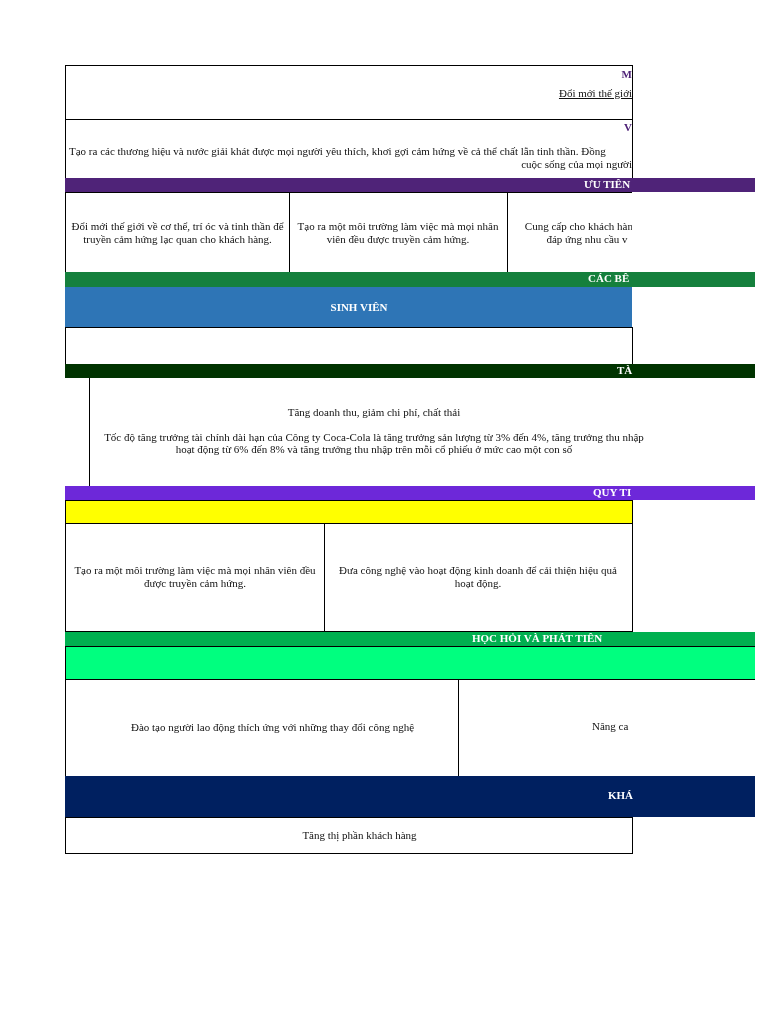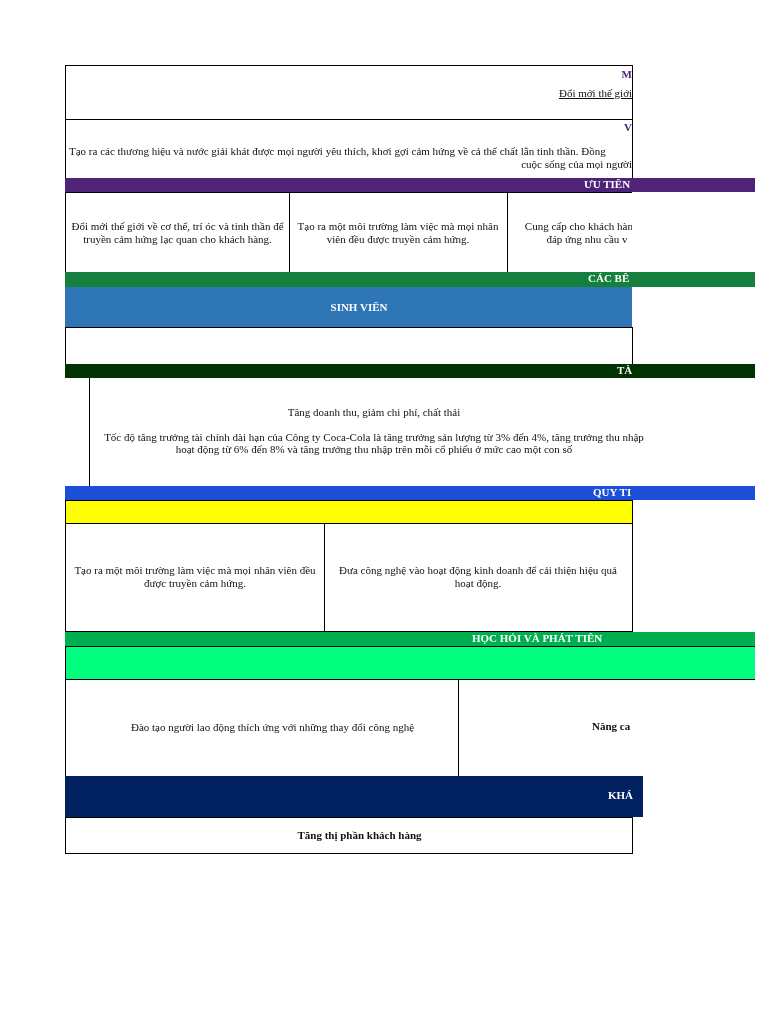--- a/index.html
+++ b/index.html
@@ -43,34 +43,34 @@
 <div class="abs bl bt br" style="left:65px; top:327px; width:568px; height:37px;"></div>
 
 <div class="abs band" style="left:65px; top:364px; width:690px; height:14px; background:#003300;">
   <span class="abs" style="left:552px; top:0px;">TÀ</span>
 </div>
 <div class="abs bl" style="left:65px; top:378px; width:568px; height:108px;margin-left:24px;">
   <div class="abs" style="left:0; width:568px; top:28px; text-align:center; line-height:13px;">Tăng doanh thu, giảm chi phí, chất thải</div>
   <div class="abs" style="left:6px; width:556px; top:53px; text-align:center; line-height:12px;">Tốc độ tăng trưởng tài chính dài hạn của Công ty Coca-Cola là tăng trưởng sản lượng từ 3% đến 4%, tăng trưởng thu nhập hoạt động từ 6% đến 8% và tăng trưởng thu nhập trên mỗi cổ phiếu ở mức cao một con số</div>
 </div>
 
-<div class="abs band" style="left:65px; top:486px; width:690px; height:14px; background:#1d4ed8;">
+<div class="abs band" style="left:65px; top:486px; width:690px; height:14px; background:#6d28d9;">
   <span class="abs" style="left:528px; top:0px;">QUY TI</span>
 </div>
 <div class="abs bl bt bb br" style="left:65px; top:500px; width:260px; height:24px; background:#ffff00;"></div>
 <div class="abs bt bb br" style="left:324px; top:500px; width:309px; height:24px; background:#ffff00;"></div>
 <div class="abs cell bl bb br" style="left:65px; top:523px; width:260px; height:109px; padding:0 1px;">Tạo ra một môi trường làm việc mà mọi nhân viên đều được truyền cảm hứng.</div>
 <div class="abs cell bb br" style="left:324px; top:523px; width:309px; height:109px; padding:16px 8px;">Đưa công nghệ vào hoạt động kinh doanh để cải thiện hiệu quả hoạt động.</div>
 
 <div class="abs band" style="left:65px; top:632px; width:690px; height:14px; background:#00b050;">
   <span class="abs" style="left:407px; top:0px;">HỌC HỎI VÀ PHÁT TIÊN</span>
 </div>
 <div class="abs bl bt bb br" style="left:65px; top:646px; width:394px; height:34px; background:#00ff7f;"></div>
 <div class="abs bt bb" style="left:458px; top:646px; width:297px; height:34px; background:#00ff7f;"></div>
 <div class="abs cell bl br" style="left:65px; top:679px; width:394px; height:97px;">Đào tạo người lao động thích ứng với những thay đổi công nghệ</div>
 <div class="abs" style="left:458px; top:679px; width:174px; height:97px; overflow:hidden;">
-  <div class="abs" style="left:134px; top:41px; white-space:nowrap;font-weight:bold;">Nâng ca</div>
+  <div class="abs" style="left:134px; top:41px; white-space:nowrap;">Nâng ca</div>
 </div>
 
-<div class="abs band" style="left:65px; top:776px; width:578px; height:41px; background:#002060;">
+<div class="abs band" style="left:65px; top:776px; width:690px; height:41px; background:#002060;">
   <span class="abs" style="left:543px; top:13px;">KHÁ</span>
 </div>
-<div class="abs cell bl bt bb br" style="left:65px; top:817px; width:568px; height:37px;font-weight:bold;">Tăng thị phần khách hàng</div>
+<div class="abs cell bl bt bb br" style="left:65px; top:817px; width:568px; height:37px;">Tăng thị phần khách hàng</div>
 
 </body></html>

